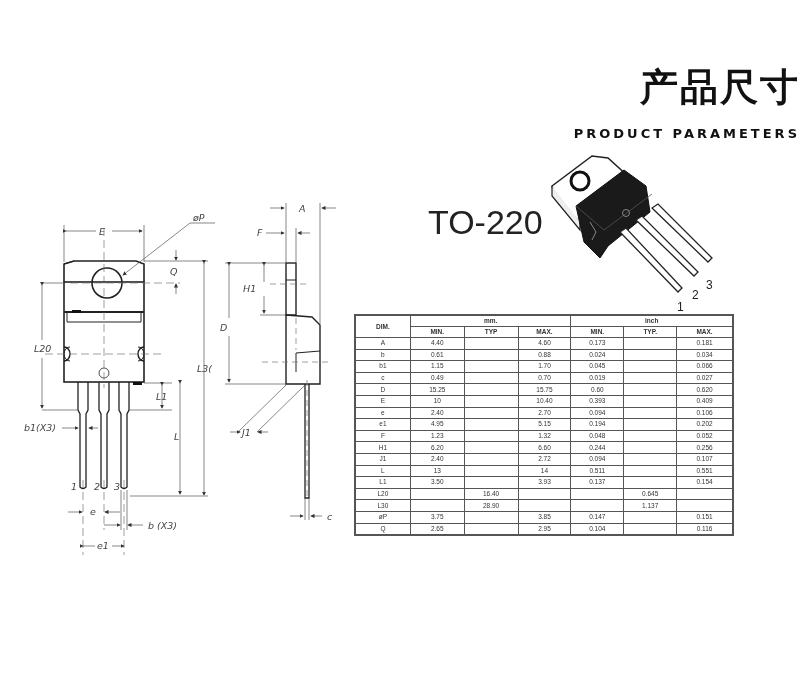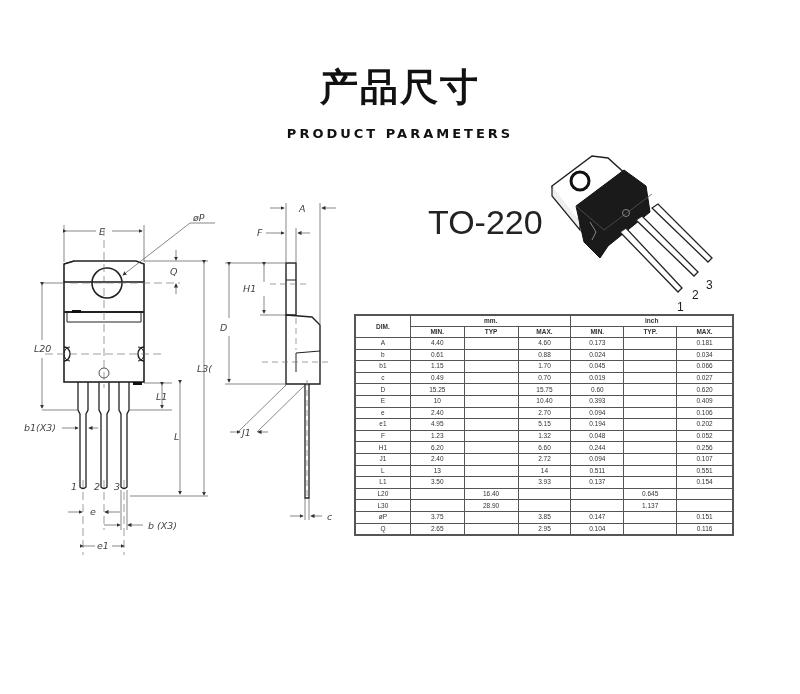--- a/index.html
+++ b/index.html
@@ -1,18 +1,18 @@
 <!DOCTYPE html>
 <html><head>
 <meta charset="utf-8">
 <style>
   html, body { margin: 0; padding: 0; background: #ffffff; }
   body { width: 800px; height: 694px; position: relative; overflow: hidden; font-family: "Liberation Sans", sans-serif; color: #111; }
-  .title { position: absolute; top: 62px; left: 0; width: 800px; text-align: center; font-family: "DejaVu Sans", sans-serif; font-weight: bold; font-size: 38px; letter-spacing: 2px; color: #111; }
-  .subtitle { position: absolute; top: 126px; left: 0; width: 800px; text-align: center; font-family: "DejaVu Sans", sans-serif; font-size: 13px; letter-spacing: 3px; color: #111; font-weight: bold; }
+  .title { position: absolute; top: 62px; left: 0; width: 800px; text-align: right; font-family: "DejaVu Sans", sans-serif; font-weight: bold; font-size: 38px; letter-spacing: 2px; color: #111; }
+  .subtitle { position: absolute; top: 126px; left: 0; width: 800px; text-align: right; font-family: "DejaVu Sans", sans-serif; font-size: 13px; letter-spacing: 3px; color: #111; font-weight: bold; }
   .pkg-label { position: absolute; left: 428px; top: 203px; font-family: "Liberation Sans", sans-serif; font-weight: normal; font-size: 34px; color: #222; }
   .drawing { position: absolute; left: 0; top: 0; }
   .dim-label { font-family: "DejaVu Sans", sans-serif; font-style: italic; font-size: 9.5px; fill: #444; }
   .pin-num { font-family: "Liberation Sans", sans-serif; font-size: 12px; fill: #222; }
   table.params { position: absolute; left: 355px; top: 315px; width: 378px; border-collapse: collapse; font-family: "Liberation Sans", sans-serif; font-size: 6.5px; color: #333; }
   table.params td, table.params th { border: 1px solid #555; text-align: center; padding: 0; height: 10px; line-height: 10px; }
   table.params th { font-weight: bold; }
   table.params tr.row td { height: 10.6px; }
   table.params { outline: 1px solid #555; }
 </style>

